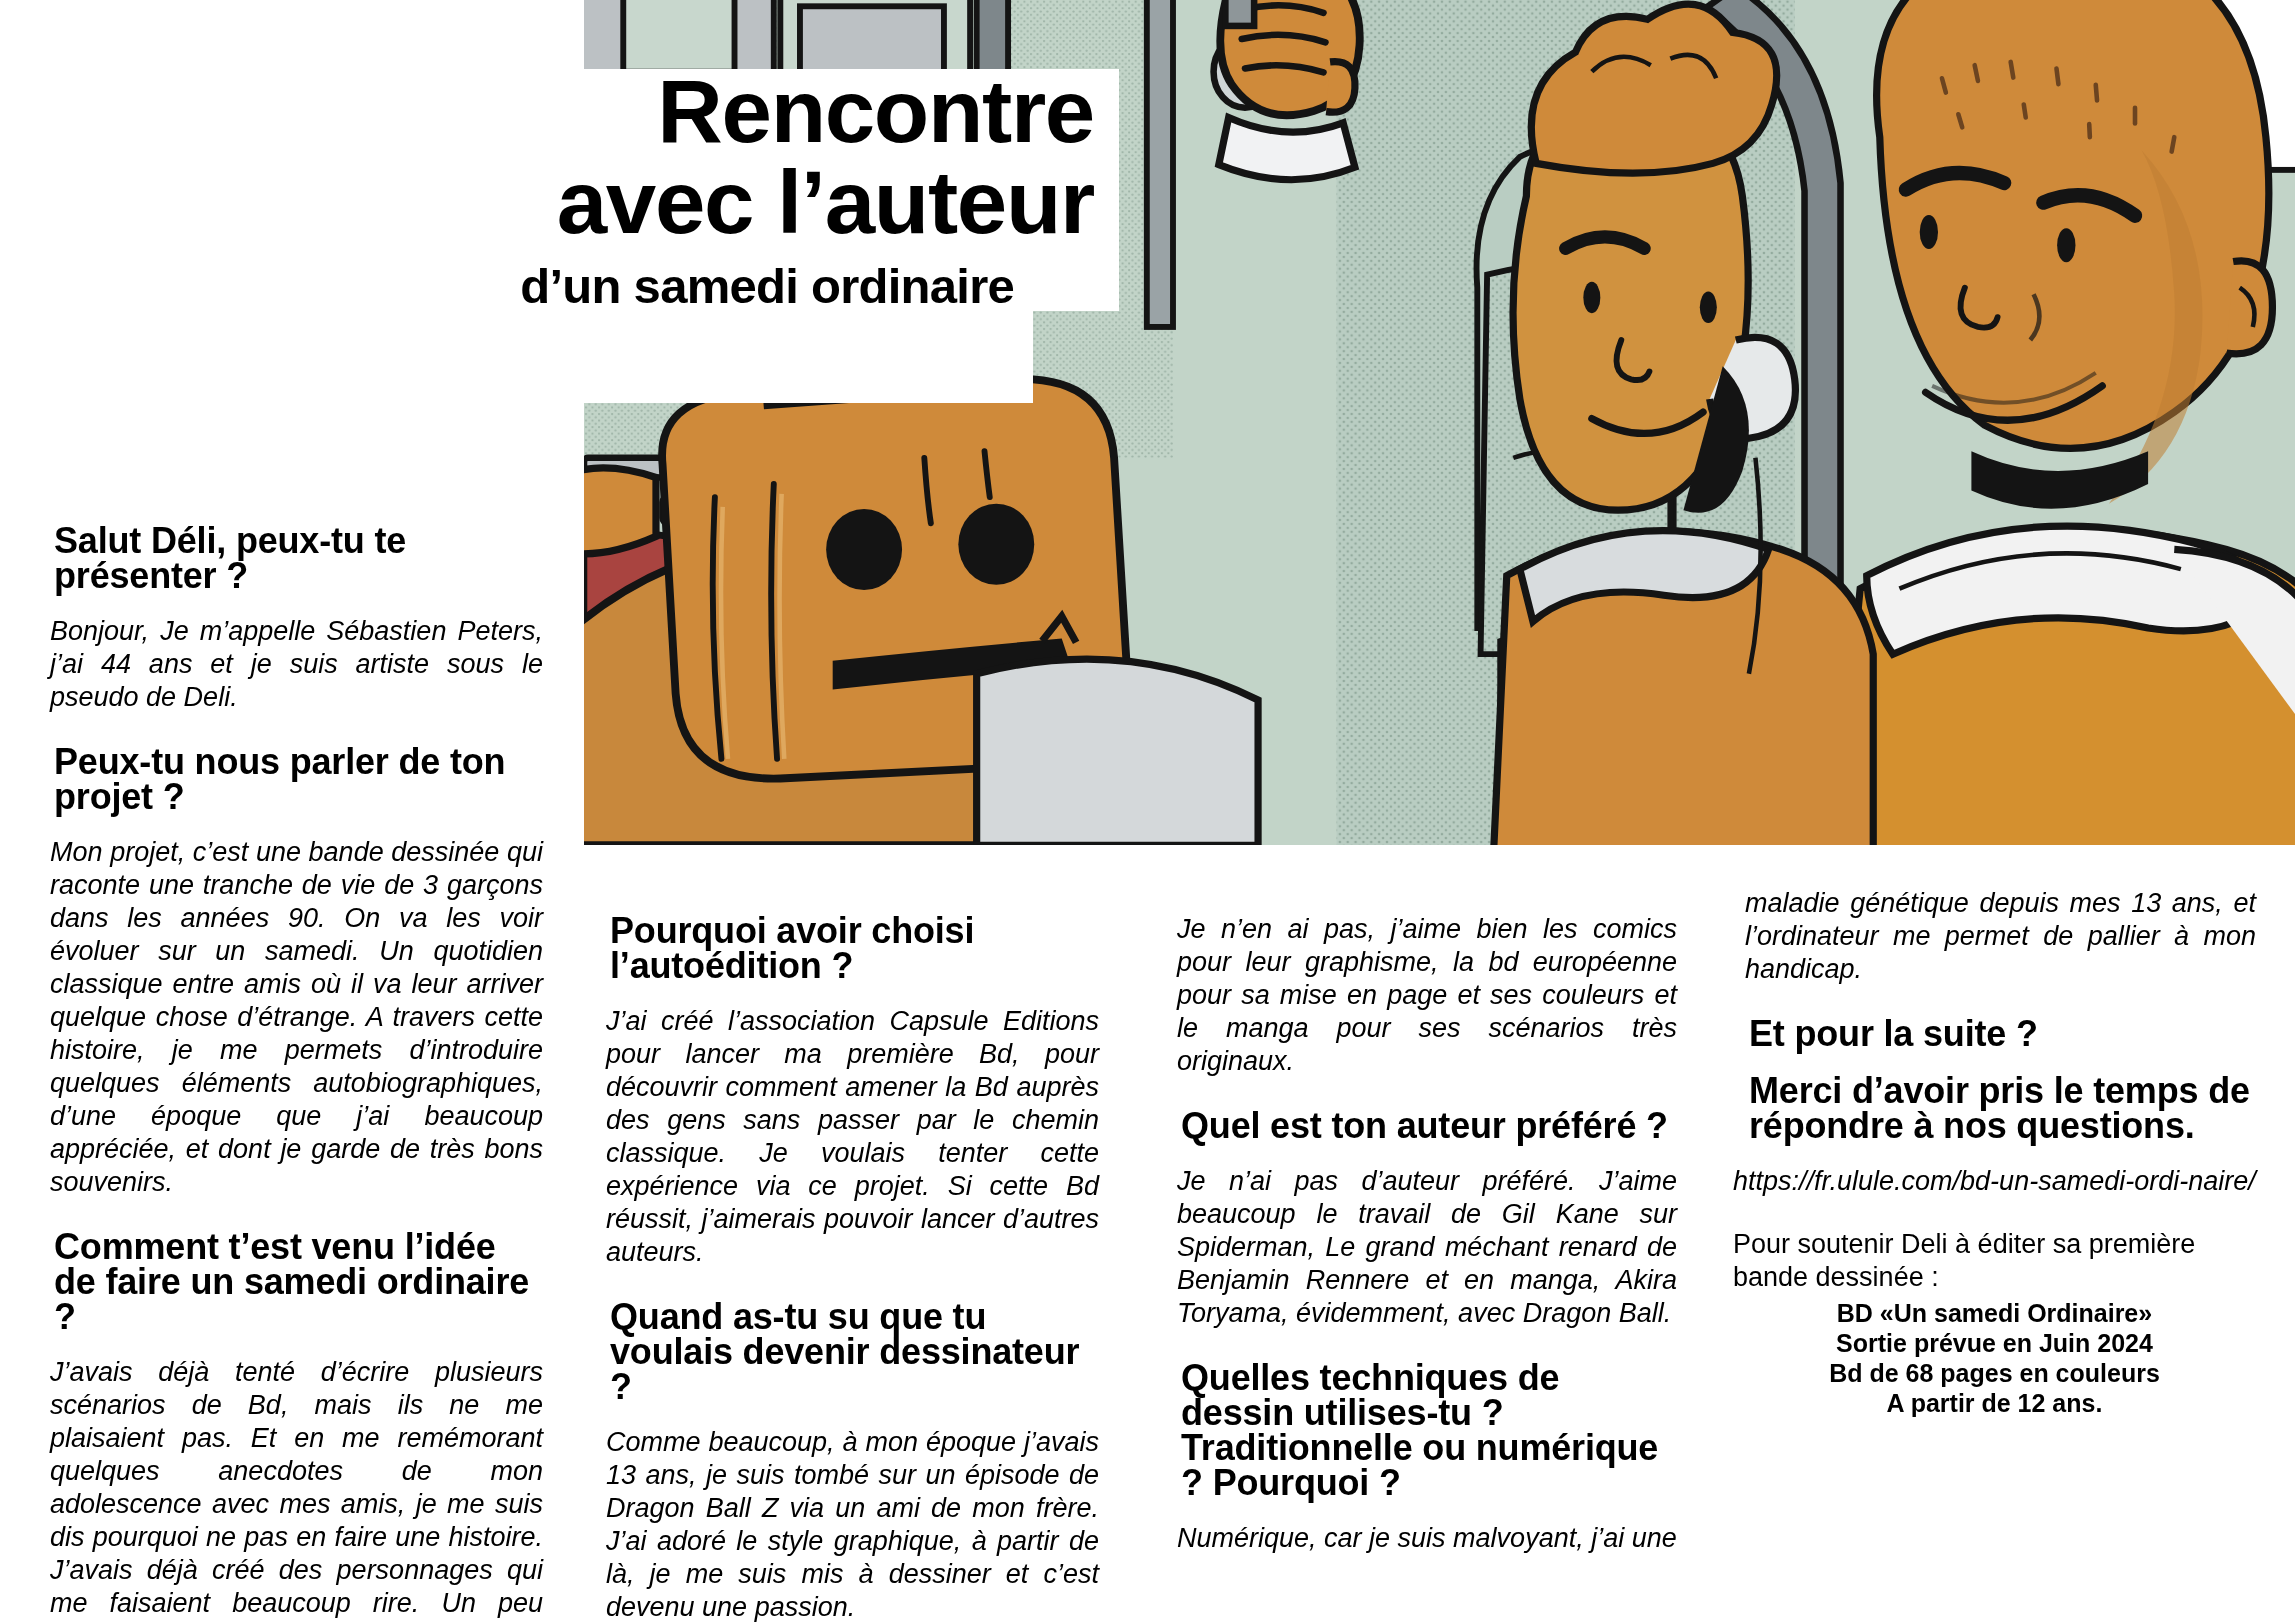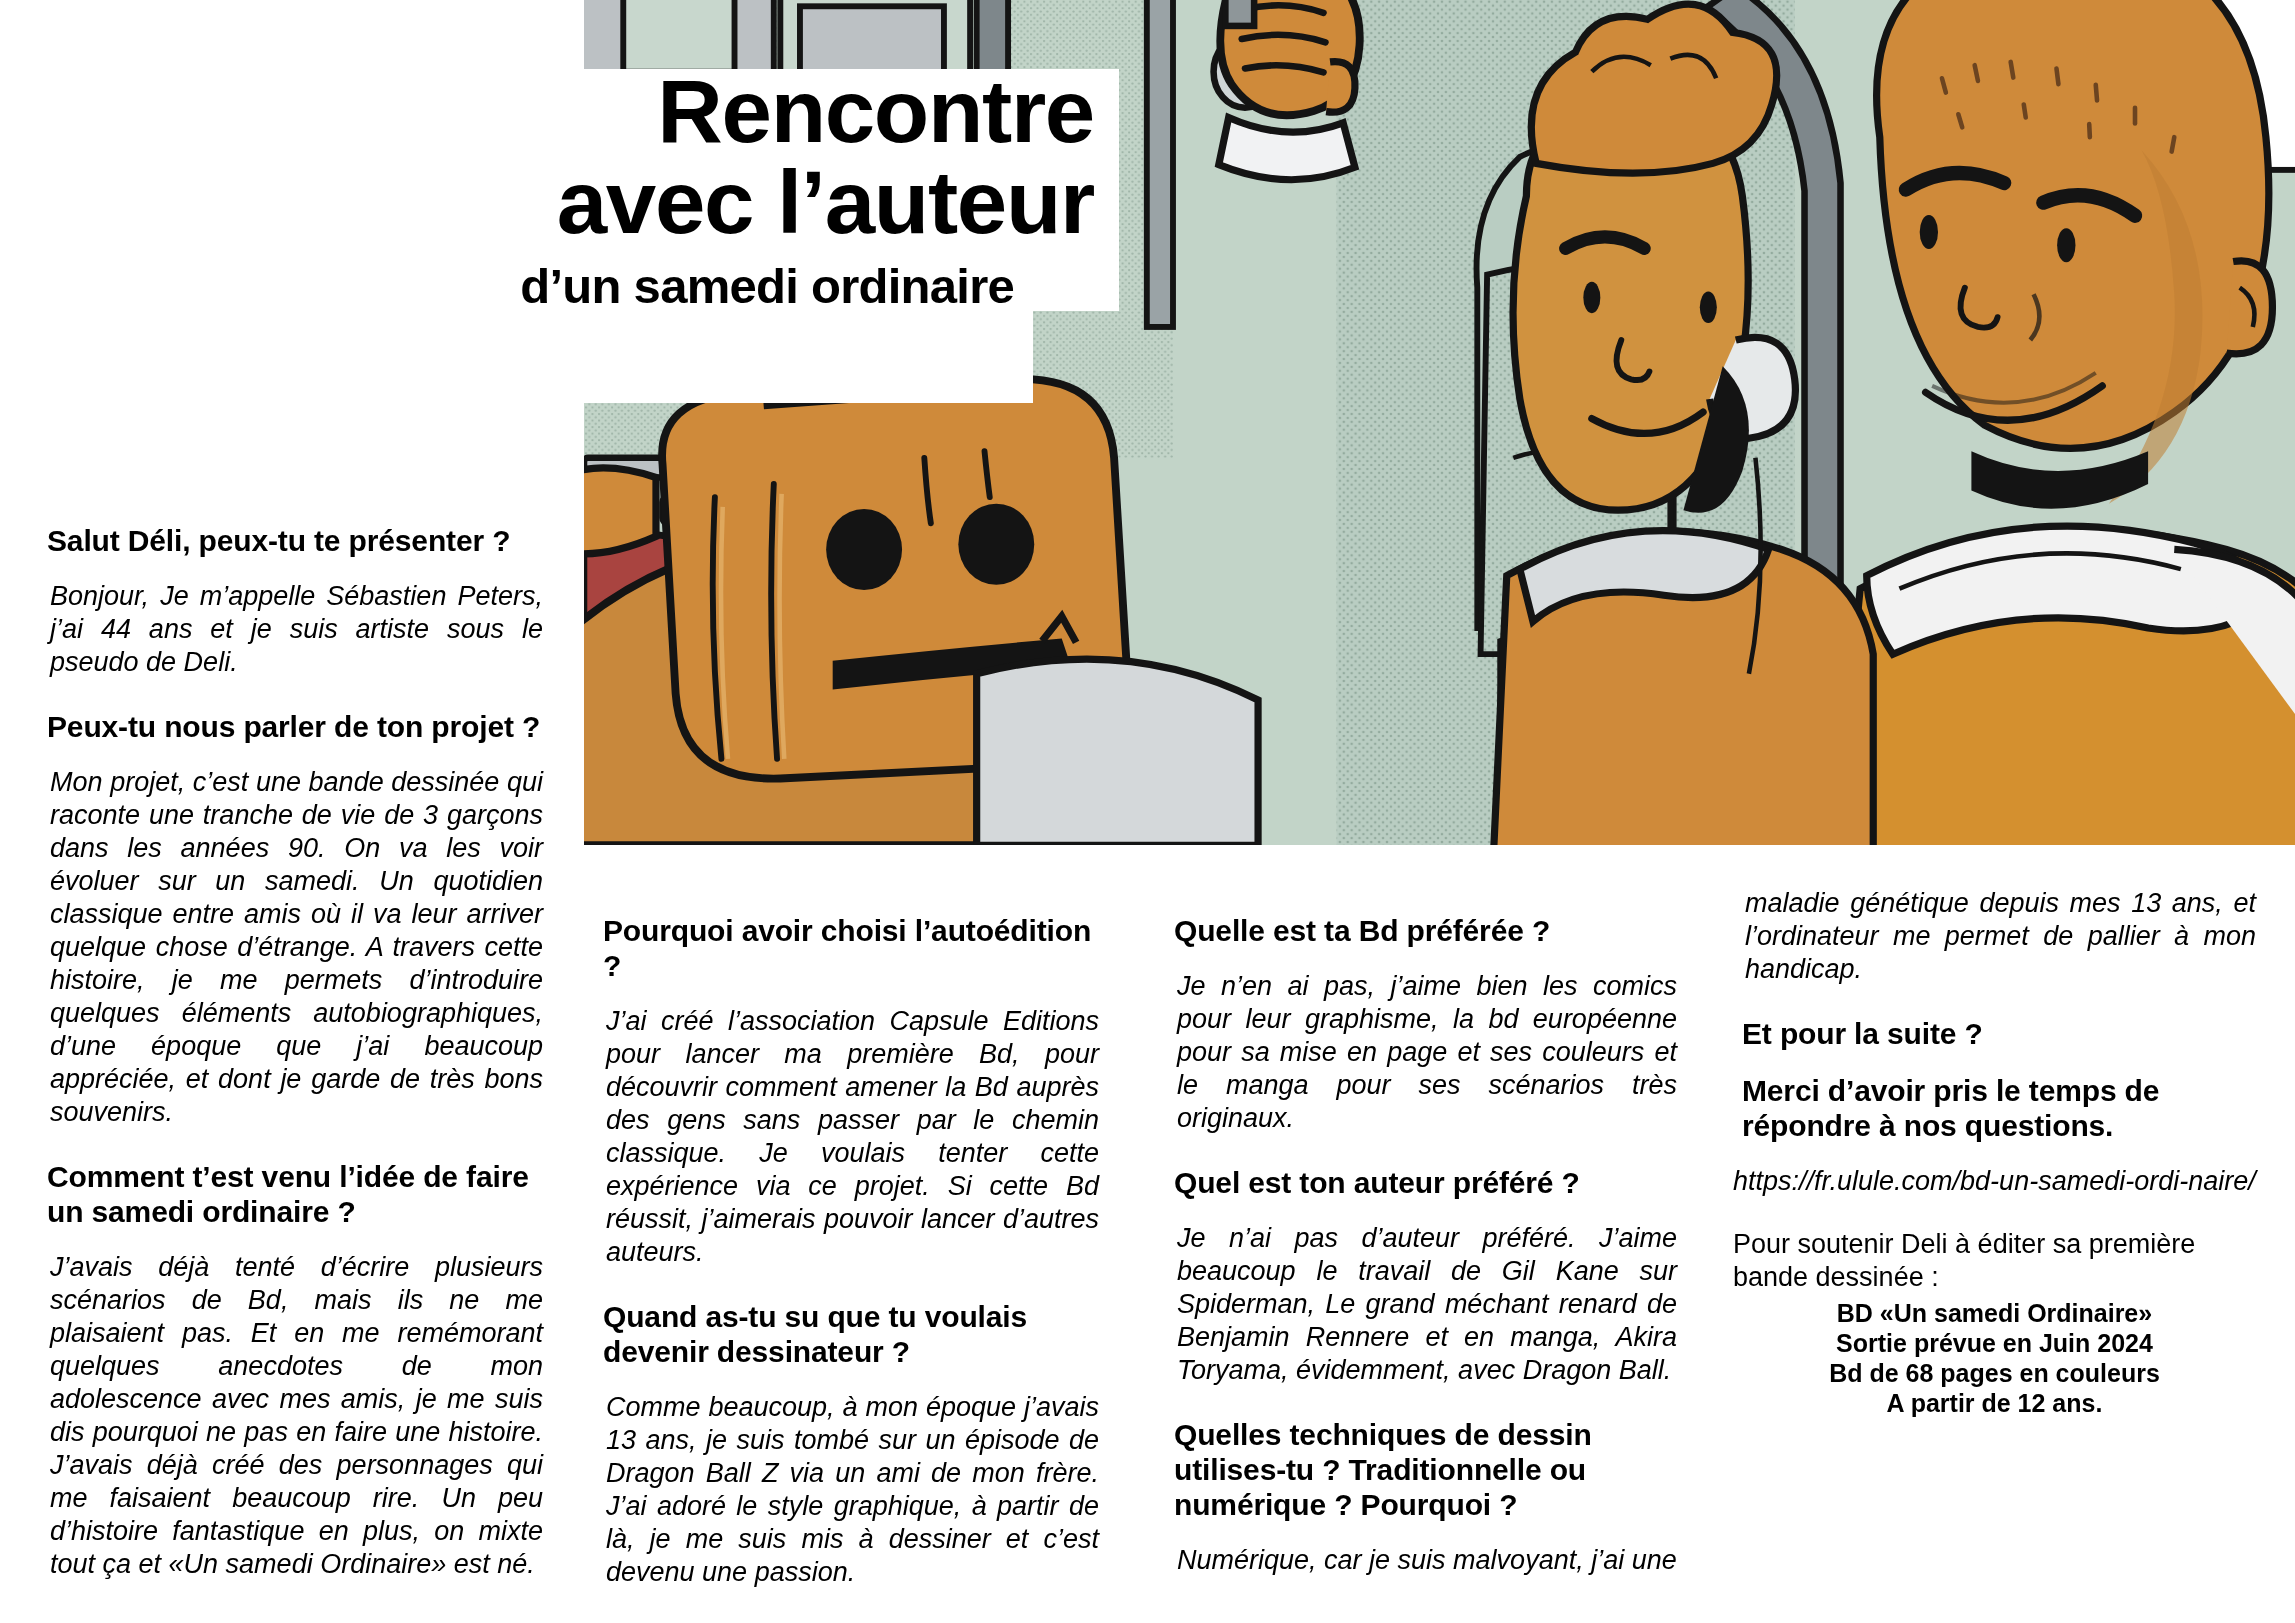--- a/index.html
+++ b/index.html
@@ -87,22 +87,22 @@
   .col {
     position: absolute;
     box-sizing: border-box;
   }
   #col1 { left: 38px;   top: 523px;  width: 505px;  }
   #col2 { left: 594px;  top: 913px; width: 505px;  }
   #col3 { left: 1165px; top: 913px; width: 512px;  }
   #col4 { left: 1733px; top: 887px; width: 523px;  }
 
   h2.q {
-    margin: 0 0 22px 9px;
-    font-size: 30px;
+    margin: 0 0 22px 16px;
+    font-size: 36px;
     line-height: 35px;
     font-weight: 700;
     letter-spacing: -0.005em;
   }
   p.a {
     margin: 0 0 30px 12px;
     font-size: 27px;
     line-height: 33px;
     font-style: italic;
     text-align: justify;
@@ -323,21 +323,20 @@
     <h2 class="q">Comment t’est venu l’idée de faire un samedi  ordinaire ?</h2>
     <p class="a">J’avais déjà tenté d’écrire plusieurs scénarios de Bd, mais ils ne me plaisaient pas. Et en me remémorant quelques anecdotes de mon adolescence avec mes amis, je me suis dis pourquoi  ne pas en faire une histoire. J’avais déjà créé des personnages qui me faisaient beaucoup rire.  Un peu d’histoire  fantastique en plus, on mixte tout ça et «Un samedi Ordinaire»  est né.</p>
   </div>
 <div class="col" id="col2">
     <h2 class="q">Pourquoi avoir choisi l’autoédition ?</h2>
     <p class="a">J’ai créé l’association Capsule Editions pour lancer ma première Bd, pour découvrir comment amener la Bd auprès des gens sans passer par le chemin classique. Je voulais tenter cette expérience via ce projet. Si cette Bd réussit, j’aimerais pouvoir lancer d’autres auteurs.</p>
     <h2 class="q">Quand as-tu su que tu voulais devenir dessinateur ?</h2>
     <p class="a">Comme beaucoup, à mon époque j’avais 13 ans, je suis tombé sur un épisode de Dragon Ball Z via un ami de mon frère. J’ai adoré le style graphique, à partir de là, je me suis mis à dessiner et c’est devenu une passion.</p>
   </div>
 <div class="col" id="col3">
-    <h2 class="q">Quelle est ta Bd préférée ?</h2>
     <p class="a">Je n’en ai pas, j’aime bien les comics pour leur graphisme, la bd européenne pour sa mise en page et ses couleurs et le manga pour ses scénarios très originaux.</p>
     <h2 class="q">Quel est ton auteur préféré ?</h2>
     <p class="a">Je n’ai pas d’auteur préféré. J’aime beaucoup le travail de Gil Kane sur Spiderman, Le grand méchant renard de Benjamin Rennere et en manga, Akira Toryama, évidemment, avec Dragon Ball.</p>
     <h2 class="q">Quelles techniques de dessin utilises-tu ? Traditionnelle ou numérique ? Pourquoi ?</h2>
     <p class="a">Numérique, car je suis malvoyant, j’ai une</p>
   </div>
 <div class="col" id="col4">
     <p class="a">maladie génétique depuis mes 13 ans, et l’ordinateur me permet de pallier à mon handicap.</p>
     <h2 class="q">Et pour la suite ?</h2>
     <h2 class="q">Merci d’avoir pris le temps de répondre à nos questions.</h2>

